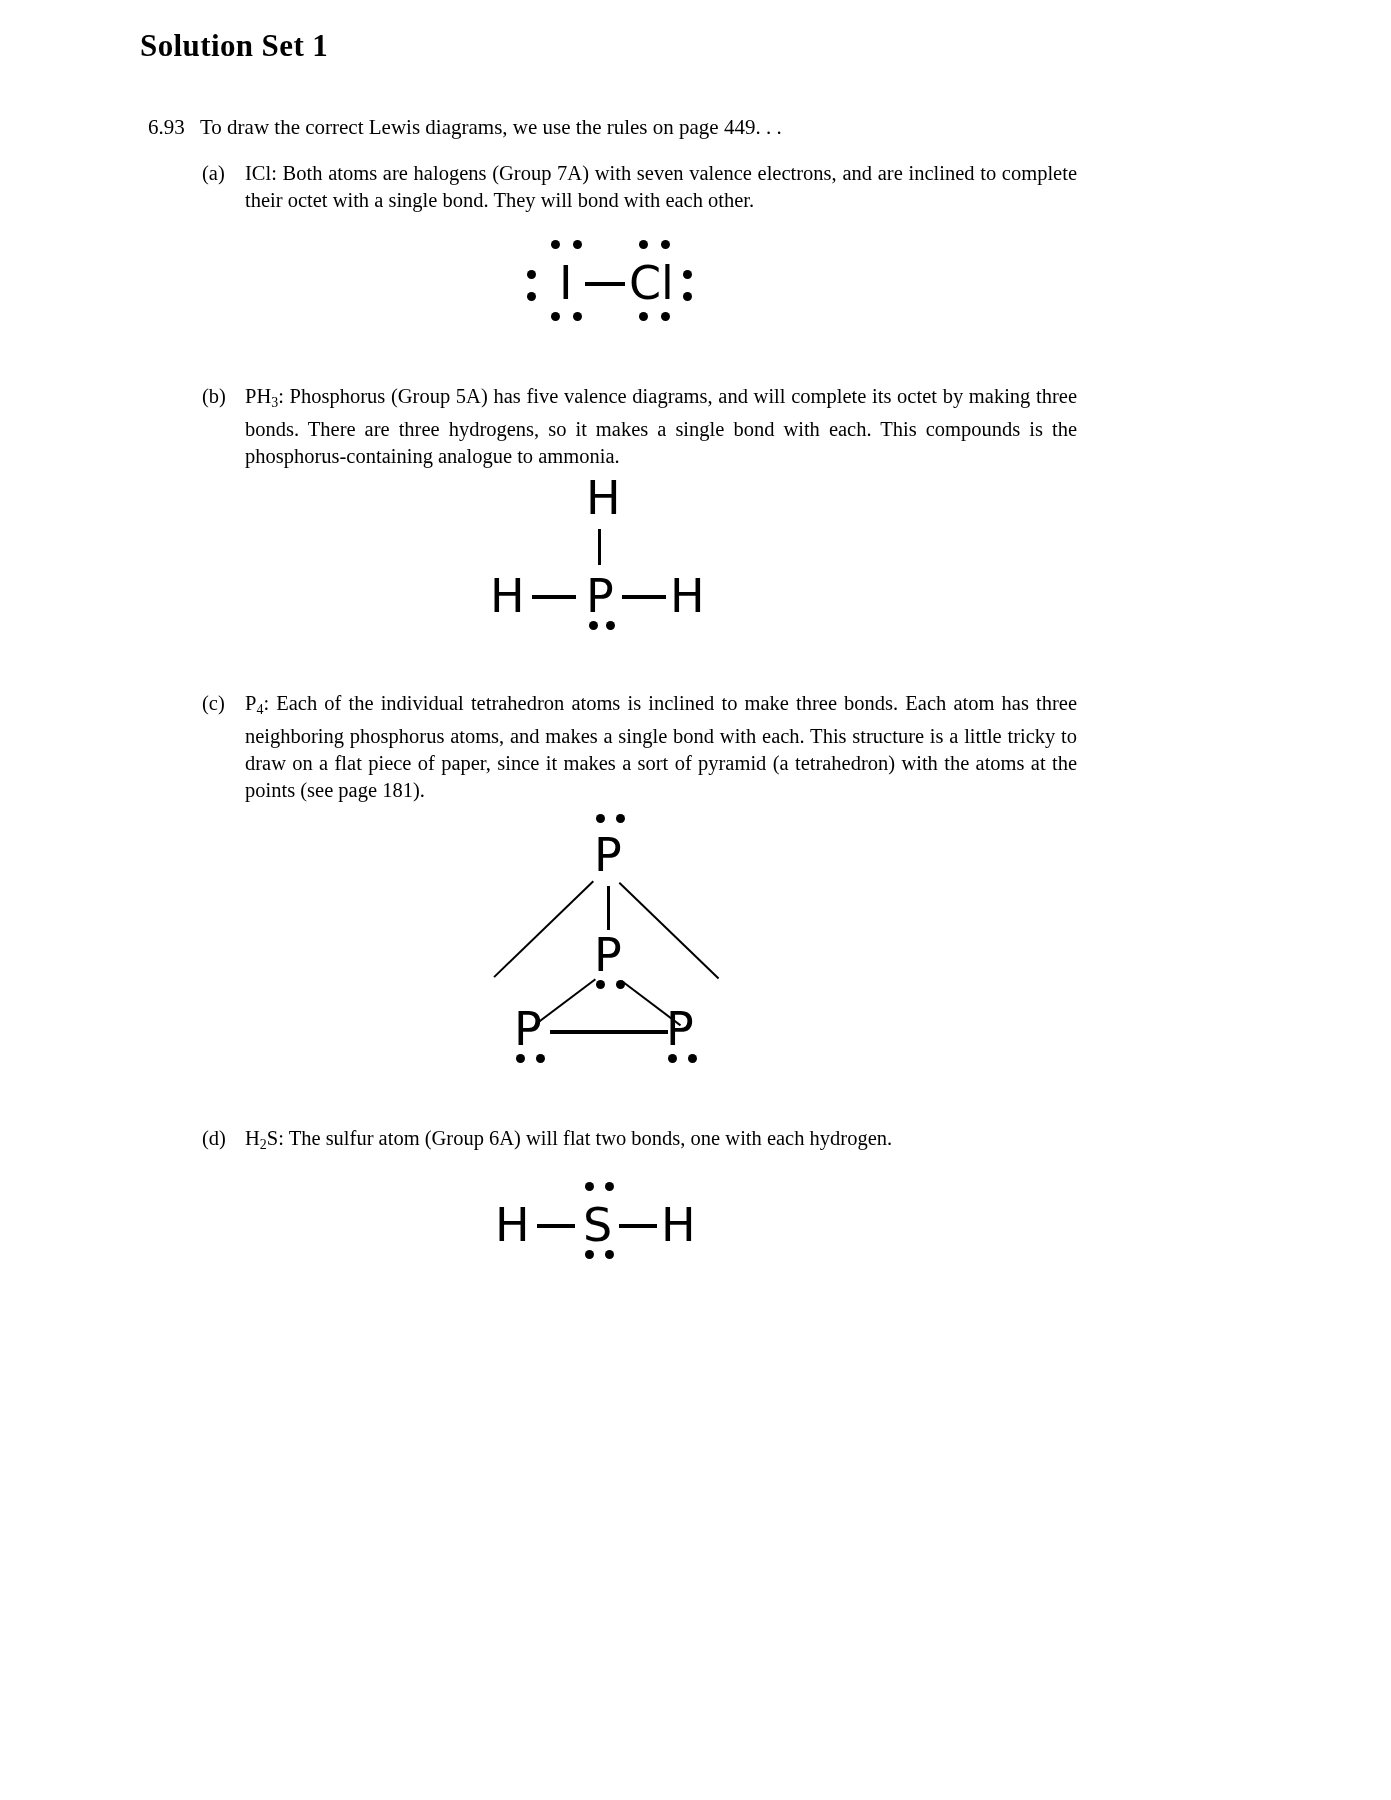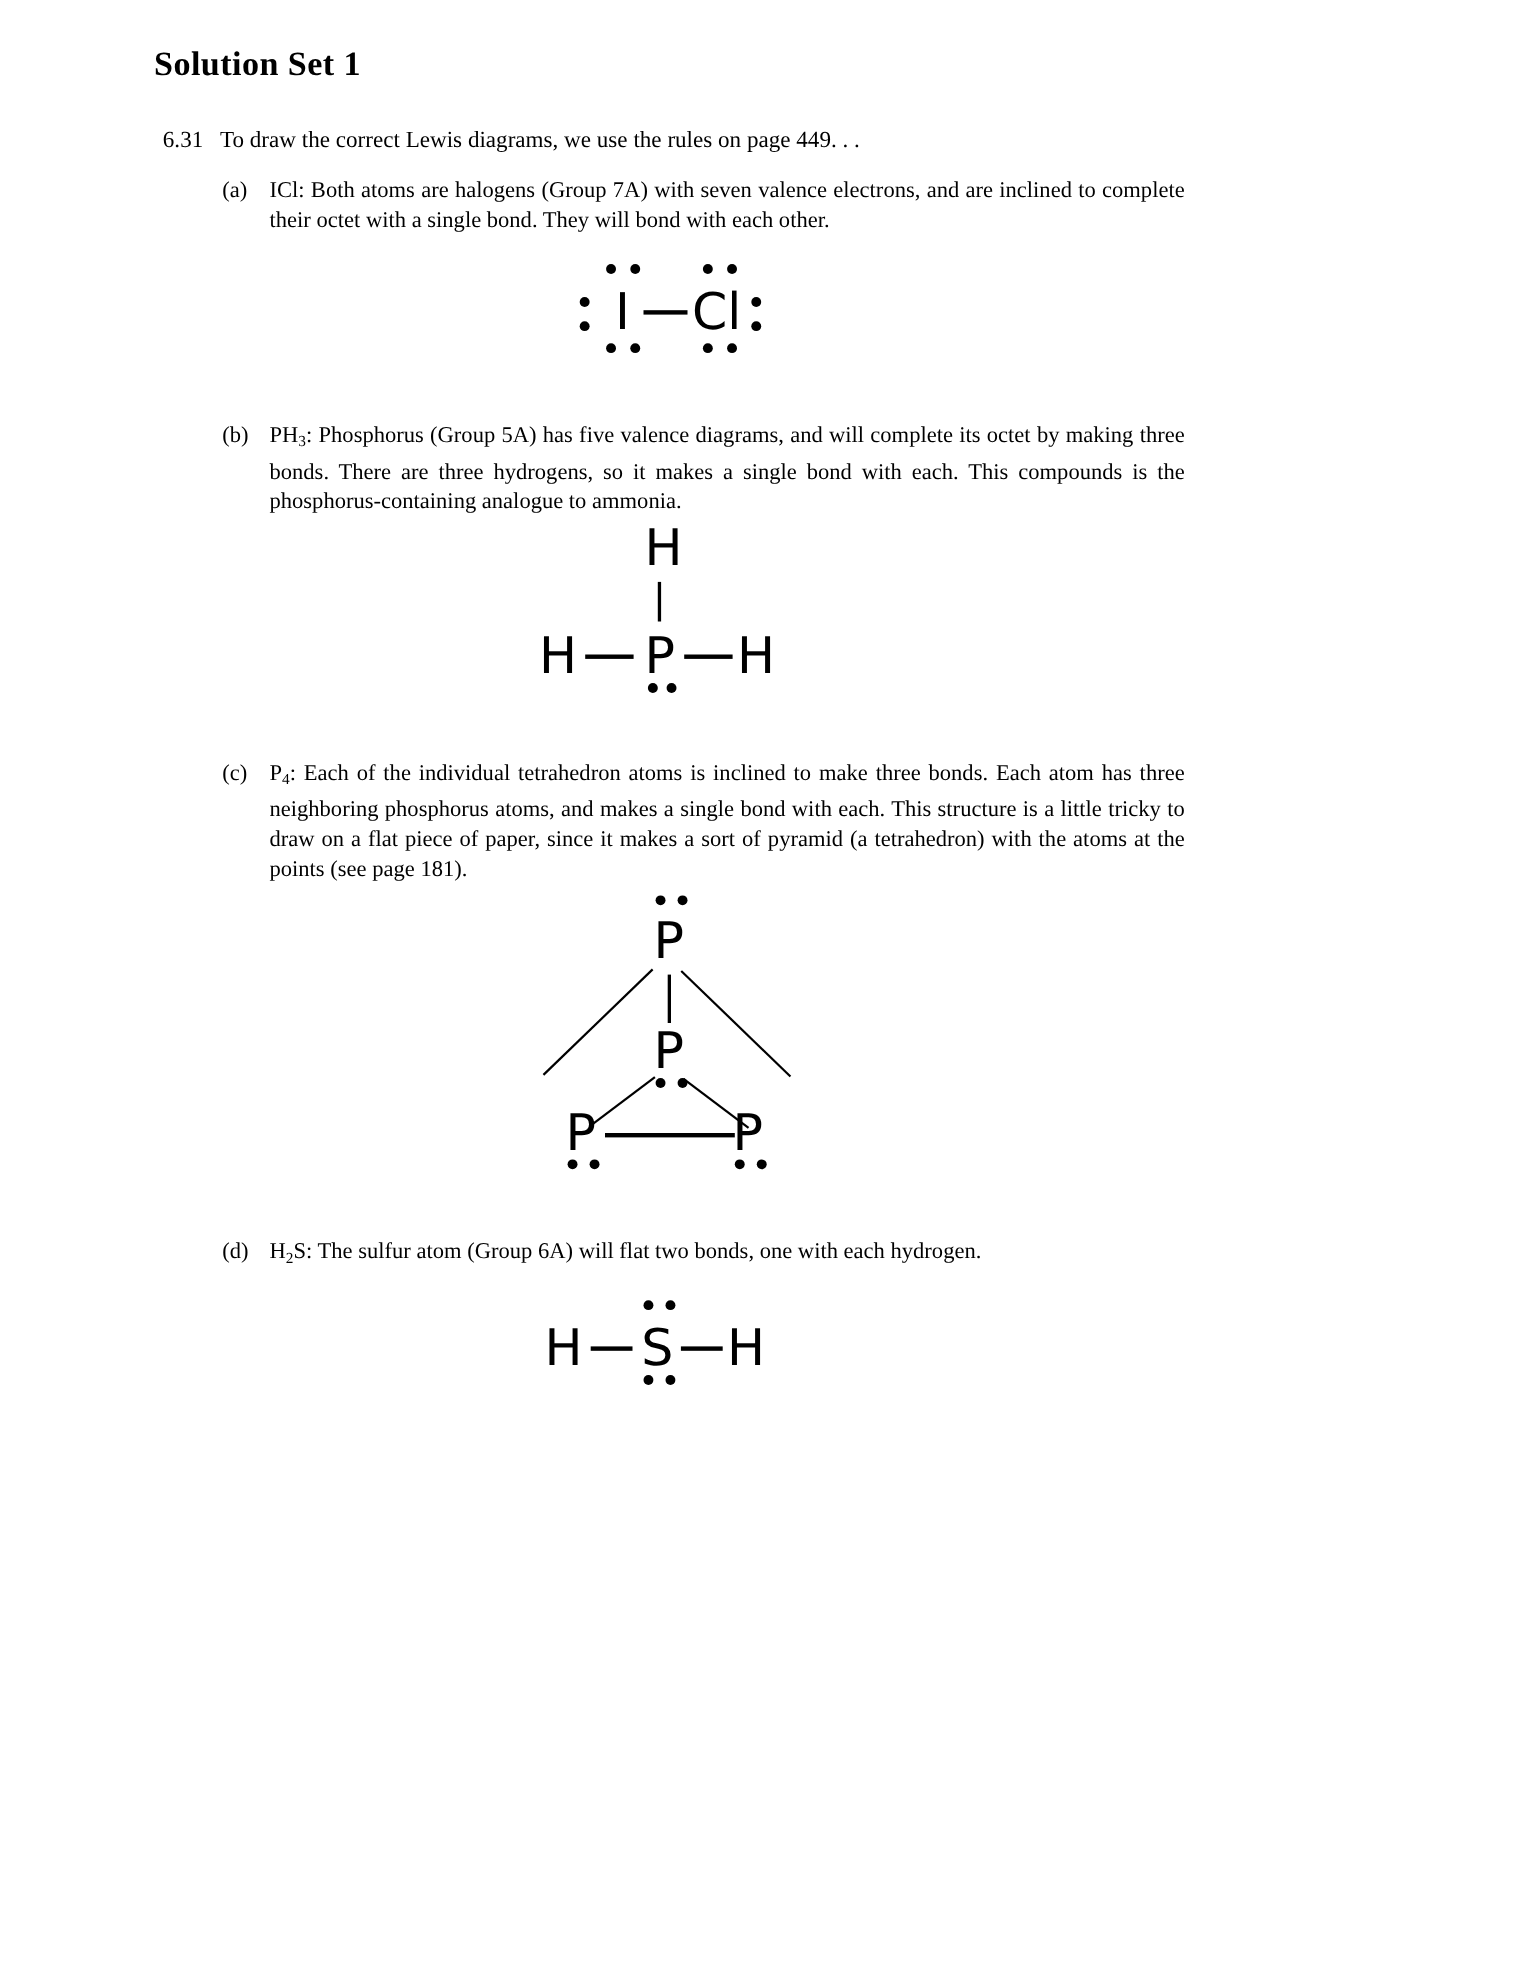--- a/index.html
+++ b/index.html
@@ -20,21 +20,21 @@
     left: 0; top: 0;
     width: 1391px;
     height: 1800px;
     background: #fff;
   }
 
   
   .doc-title {
     position: absolute;
     left: 140px;
-    top: 40px;
+    top: 28px;
     font-size: 31px;
     font-weight: bold;
     letter-spacing: 0.4px;
     font-family: "Liberation Serif", "DejaVu Serif", serif;
   }
 
   
   .problem {
     position: absolute;
     left: 148px;
@@ -124,21 +124,21 @@
   .fig-h2s { left: 495px; top: 1170px; width: 230px; height: 110px; }
 </style>
 </head>
 <body>
 
 <div class="page">
 
   <div class="doc-title">Solution Set 1</div>
 
   <div class="problem">
-    <span class="pnum">6.31</span><span>To draw the correct Lewis diagrams, we use the rules on page 449. . .</span>
+    <span class="pnum">6.93</span><span>To draw the correct Lewis diagrams, we use the rules on page 449. . .</span>
   </div>
 
   <div class="item item-a">
     <span class="label">(a)</span>
     <span class="body">
       <span>ICl: Both atoms are halogens (Group 7A) with seven valence electrons, and are inclined</span>
       <span>to complete their octet with a single bond. They will bond with each other.</span>
     </span>
   </div>
 

